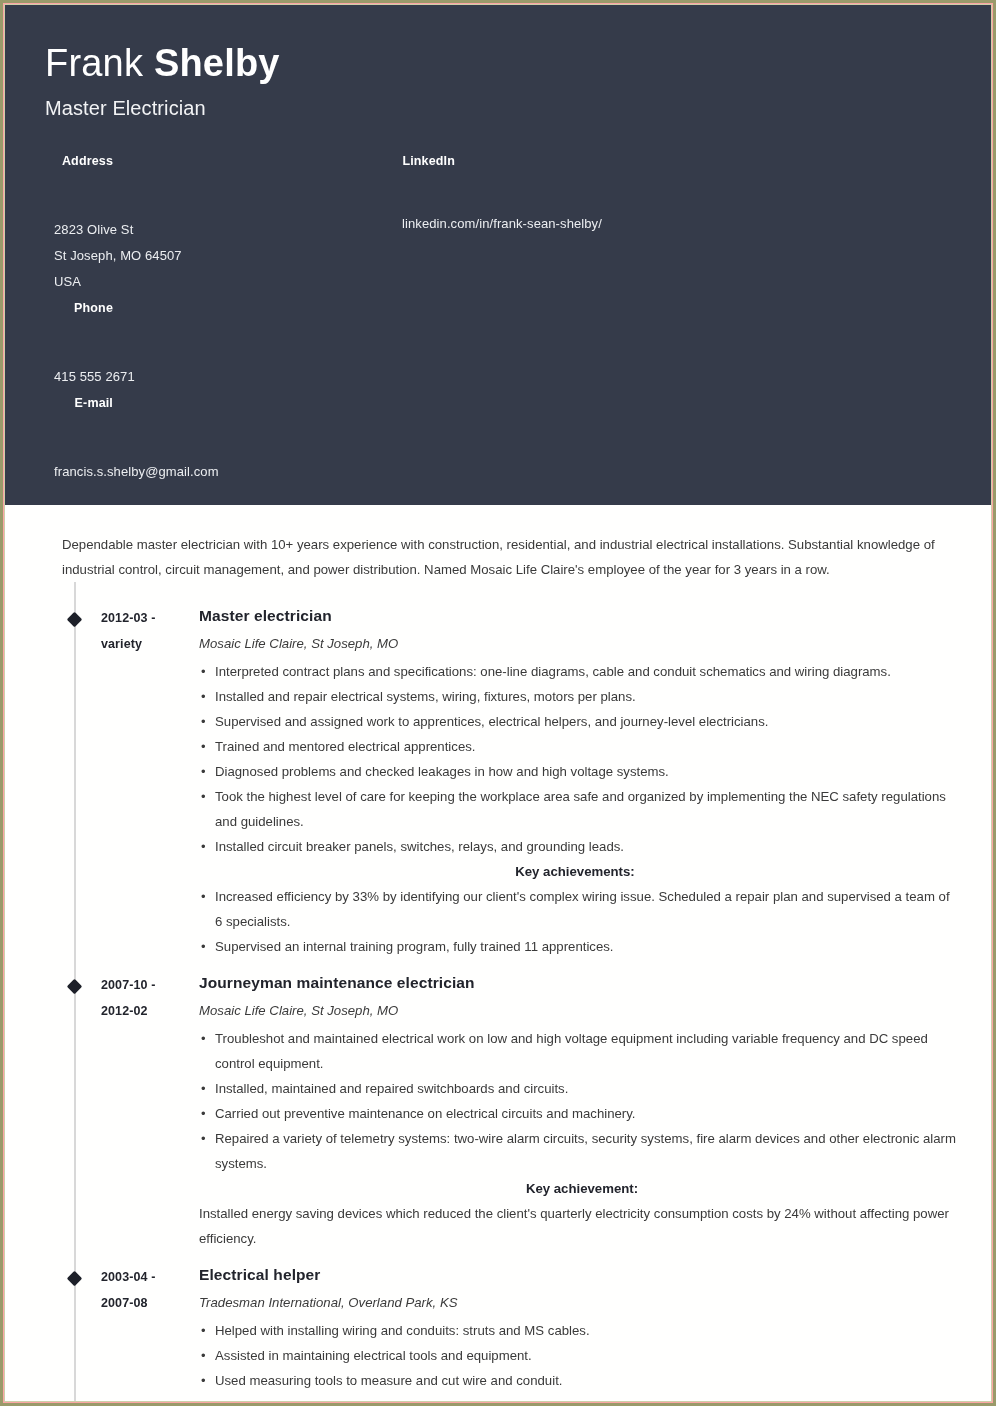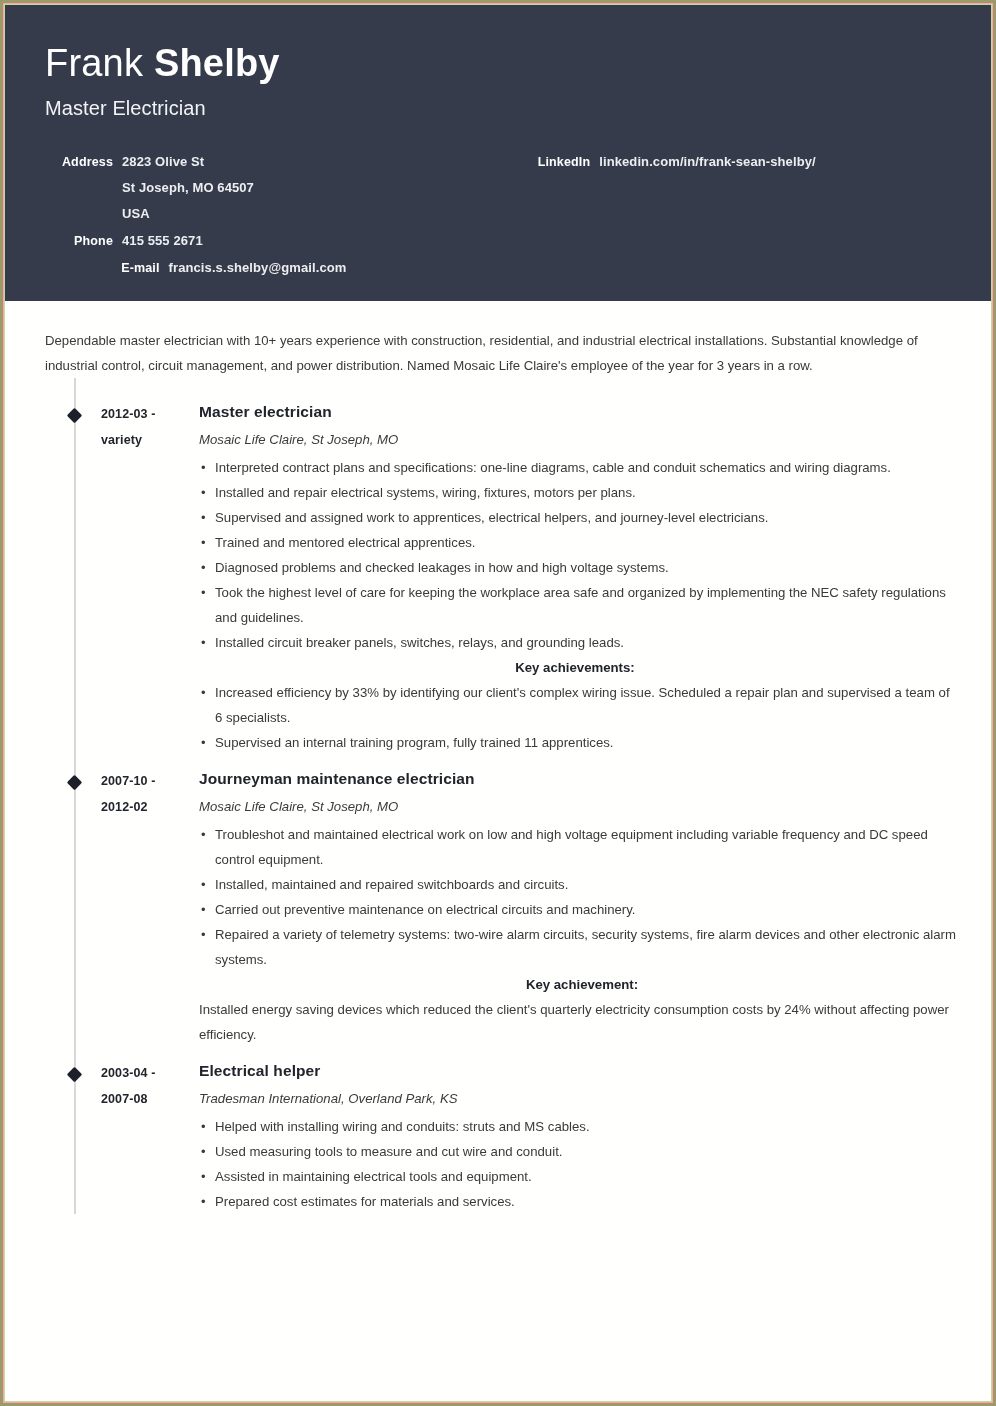--- a/index.html
+++ b/index.html
@@ -63,51 +63,52 @@
     align-items: flex-start;
   }
   .contacts-col { }
   .contacts-col.left { width: 348px; flex: 0 0 348px; }
   .contacts-col.right { flex: 1 1 auto; padding-left: 0px; }
 
   .crow {
     display: flex;
     align-items: baseline;
     margin-bottom: 12px;
+    flex-direction: column;
   }
   .crow:last-child { margin-bottom: 0; justify-content: center; }
   .clabel {
     font-size: 12.5px;
     font-weight: 700;
     text-align: right;
     white-space: nowrap;
     color: #ffffff;
     letter-spacing: 0.15px;
   }
   .left .clabel  { width: 68px; flex: 0 0 68px; }
   .right .clabel { width: 62px; flex: 0 0 62px; }
   .cvalue {
     font-size: 13px;
-    font-weight: 700;
+    font-weight: 400;
     color: #eceef1;
     padding-left: 9px;
     letter-spacing: 0.1px;
   }
   .cvalue .vline { display: block; margin-bottom: 11px; }
   .cvalue .vline:last-child { margin-bottom: 0; }
 
   
   .body-wrap {
     padding: 0 40px 0 40px;
   }
   .summary {
     font-size: 13.2px;
     line-height: 25px;
     color: #3a3a3a;
-    margin: 27px 0 0 0;
+    margin: 27px 0 0 17px;
     width: 906px;
     text-align: left;
   }
 
   
   .section {
     margin-top: 22px;
     position: relative;
   }
   .section-head {
@@ -371,22 +372,22 @@
               </div>
           <div class="entry-date">
             <span class="dl">2003-04 -</span>
             <span class="dl">2007-08</span>
           </div>
           <div class="entry-main">
             <div class="entry-title">Electrical helper</div>
             <div class="entry-company">Tradesman International, Overland Park, KS</div>
             <ul class="bullets narrow">
               <li>Helped with installing wiring and conduits: struts and MS cables.</li>
+              <li>Assisted in maintaining electrical tools and equipment.</li>
               <li>Used measuring tools to measure and cut wire and conduit.</li>
-              <li>Assisted in maintaining electrical tools and equipment.</li>
               <li>Prepared cost estimates for materials and services.</li>
             </ul>
           </div>
         </div>
 
       </div>
     </div>
   </div>
 
  </div>

